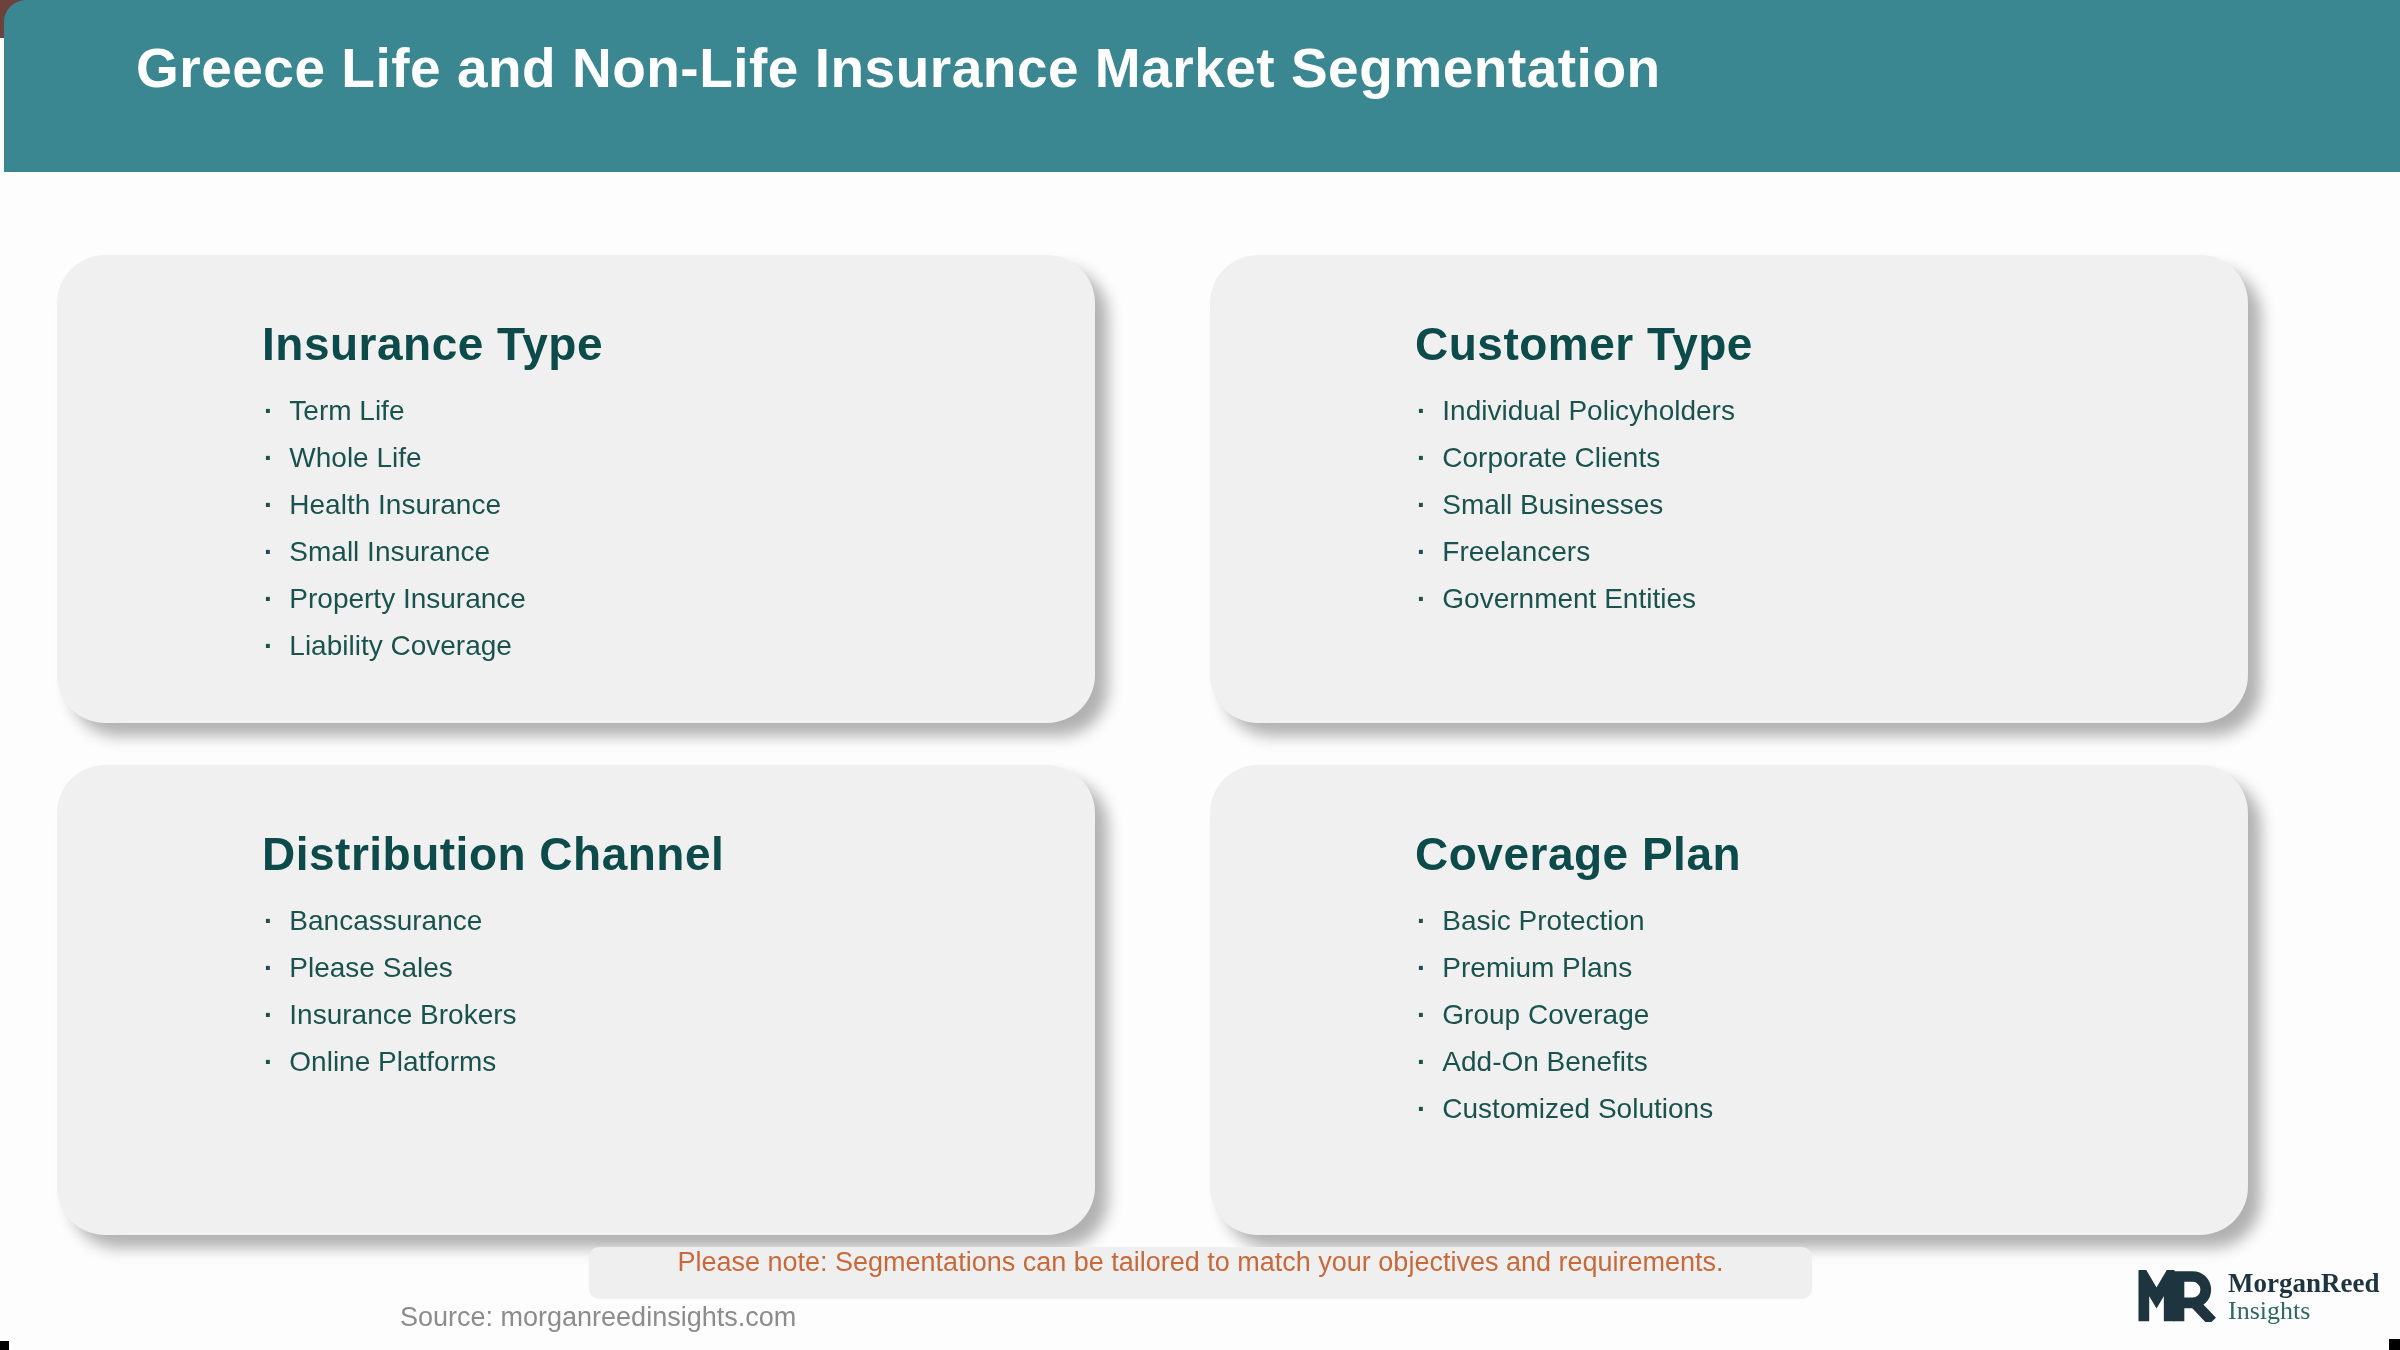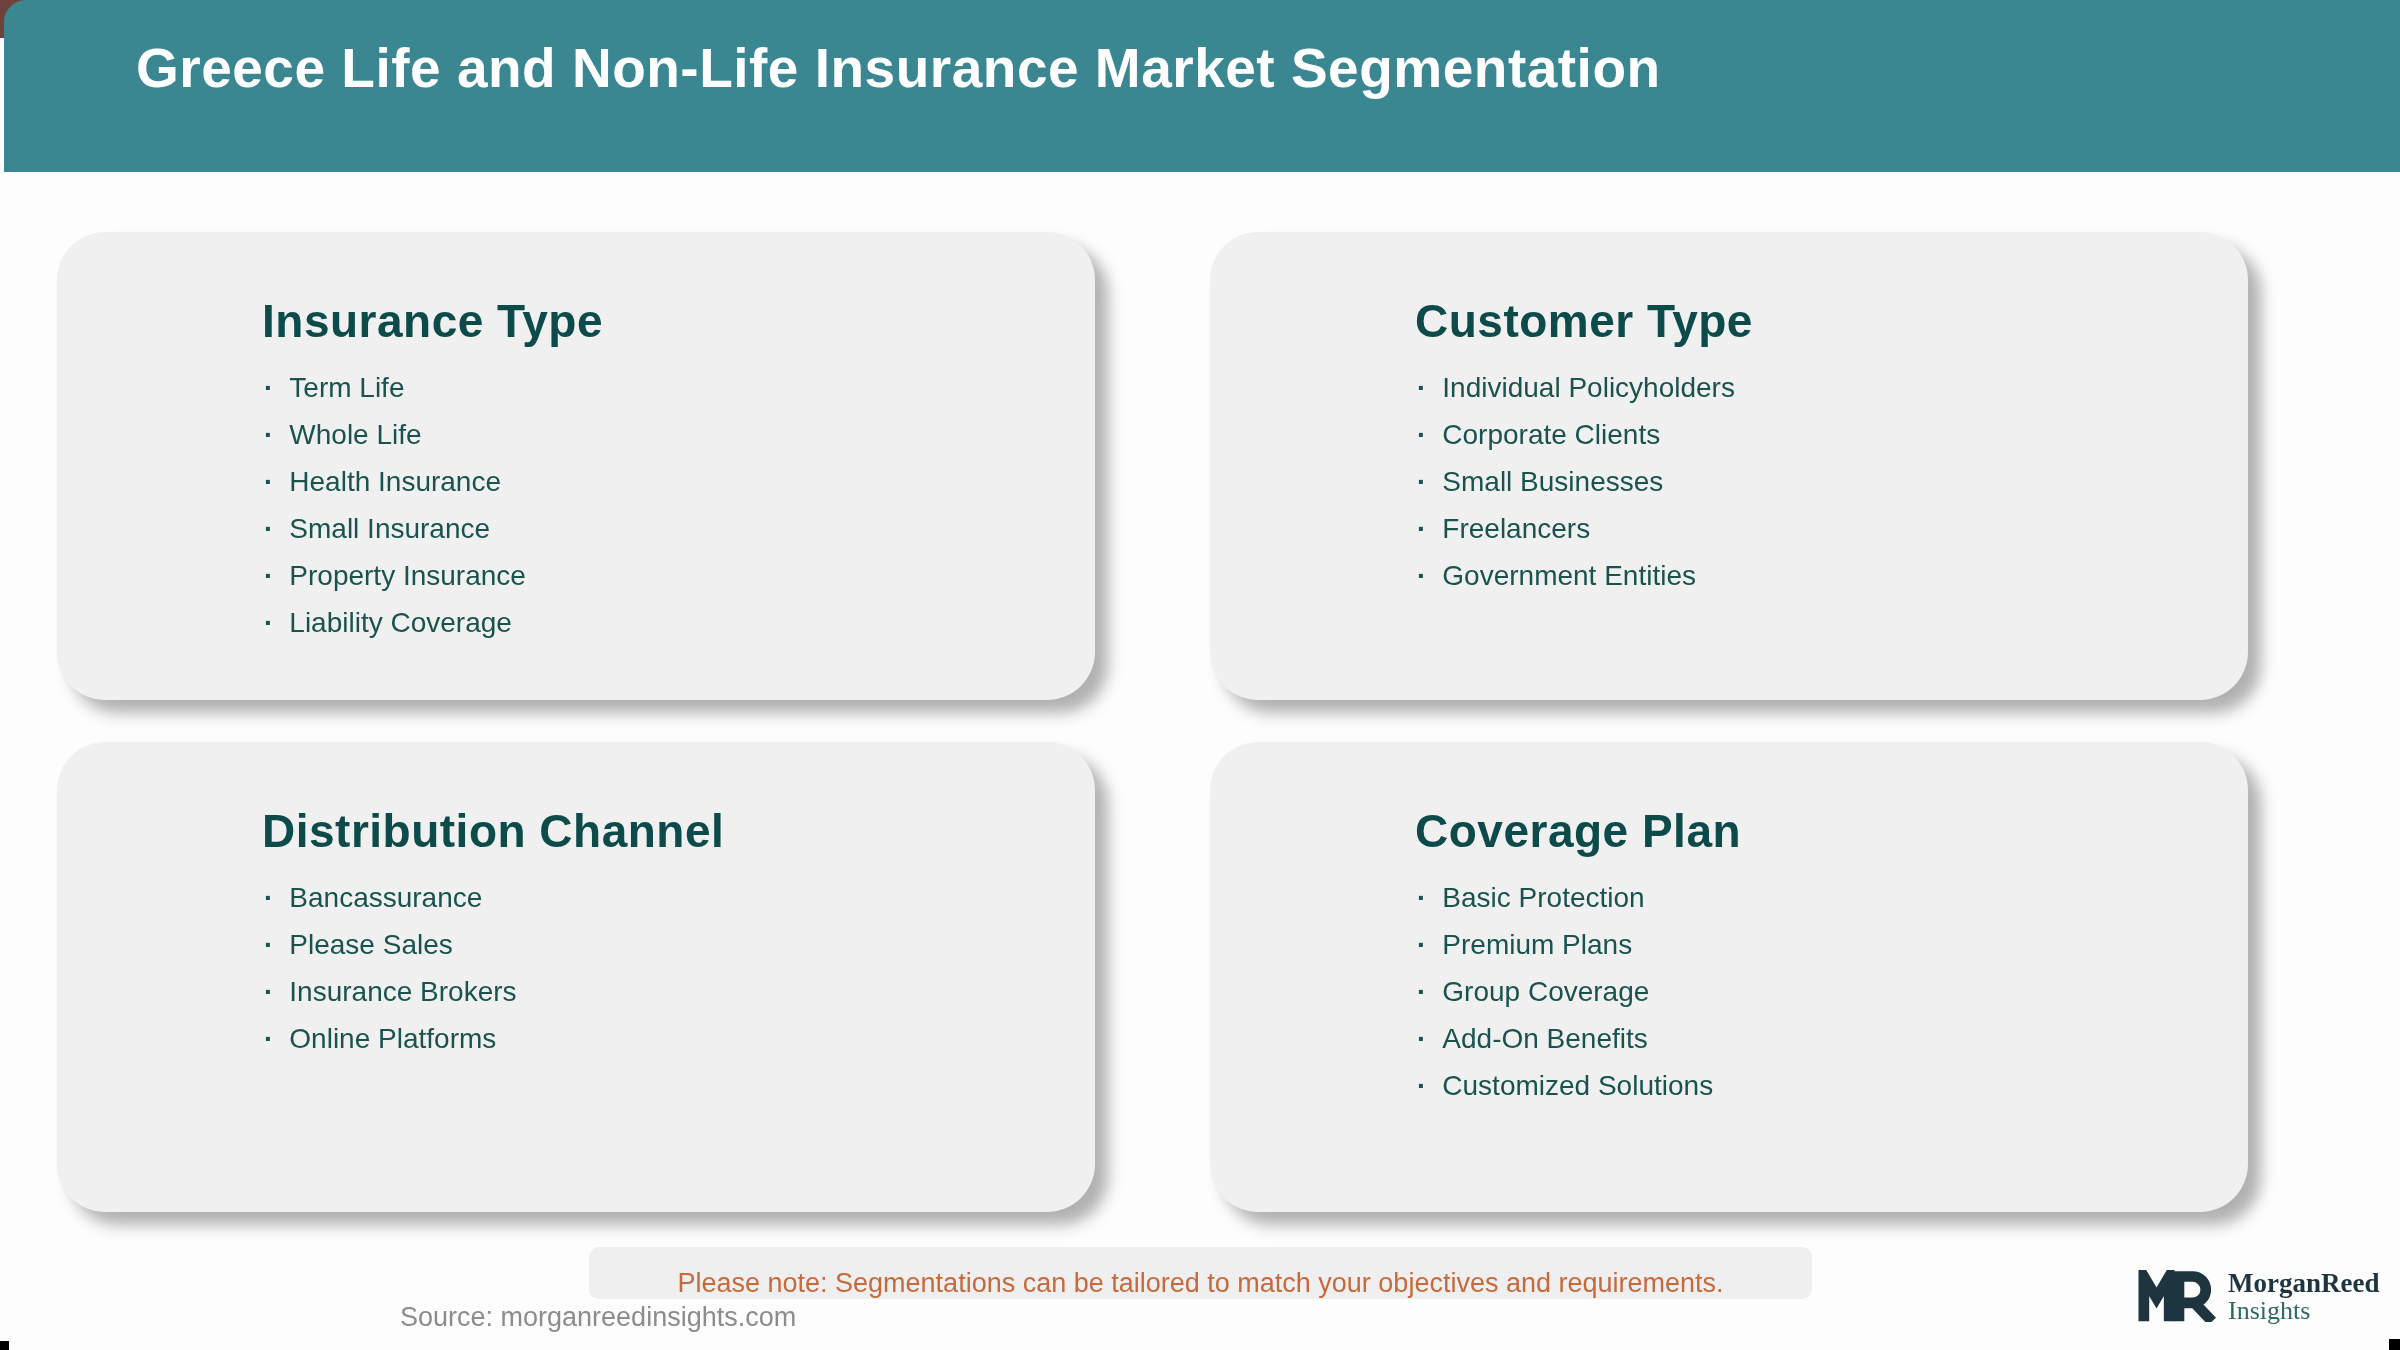--- a/index.html
+++ b/index.html
@@ -30,21 +30,21 @@
     margin: 0;
     position: absolute; left: 132px; top: 38px;
     color: #FFFFFF;
     font-size: 55px;
     font-weight: 700;
     letter-spacing: 0.5px;
     line-height: 1.1;
   }
 
   .cards {
-    position: absolute; left: 57px; top: 232px;
+    position: absolute; left: 57px; top: 255px;
     display: grid;
     grid-template-columns: 1038px 1038px;
     grid-template-rows: 468px 470px;
     column-gap: 115px;
     row-gap: 42px;
   }
   .card {
     background: #F0F0F0;
     border-radius: 48px;
     box-shadow: 13px 13px 15px rgba(0,0,0,0.30);
@@ -73,21 +73,21 @@
     content: "\00B7";
     font-weight: 700;
     margin-right: 16px;
   }
 
   .note {
     position: absolute; left: 589px; top: 1247px;
     width: 1223px; height: 52px;
     background: #EFEFEF;
     border-radius: 10px;
-    display: flex; align-items: flex-end; justify-content: center;
+    display: flex; align-items: flex-start; justify-content: center;
   }
   .note span {
     color: #C76A3B;
     font-size: 27px;
   }
   .source {
     position: absolute; left: 400px; top: 1302px;
     width: 1500px;
     text-align: left;
     color: #8C8C8C;

